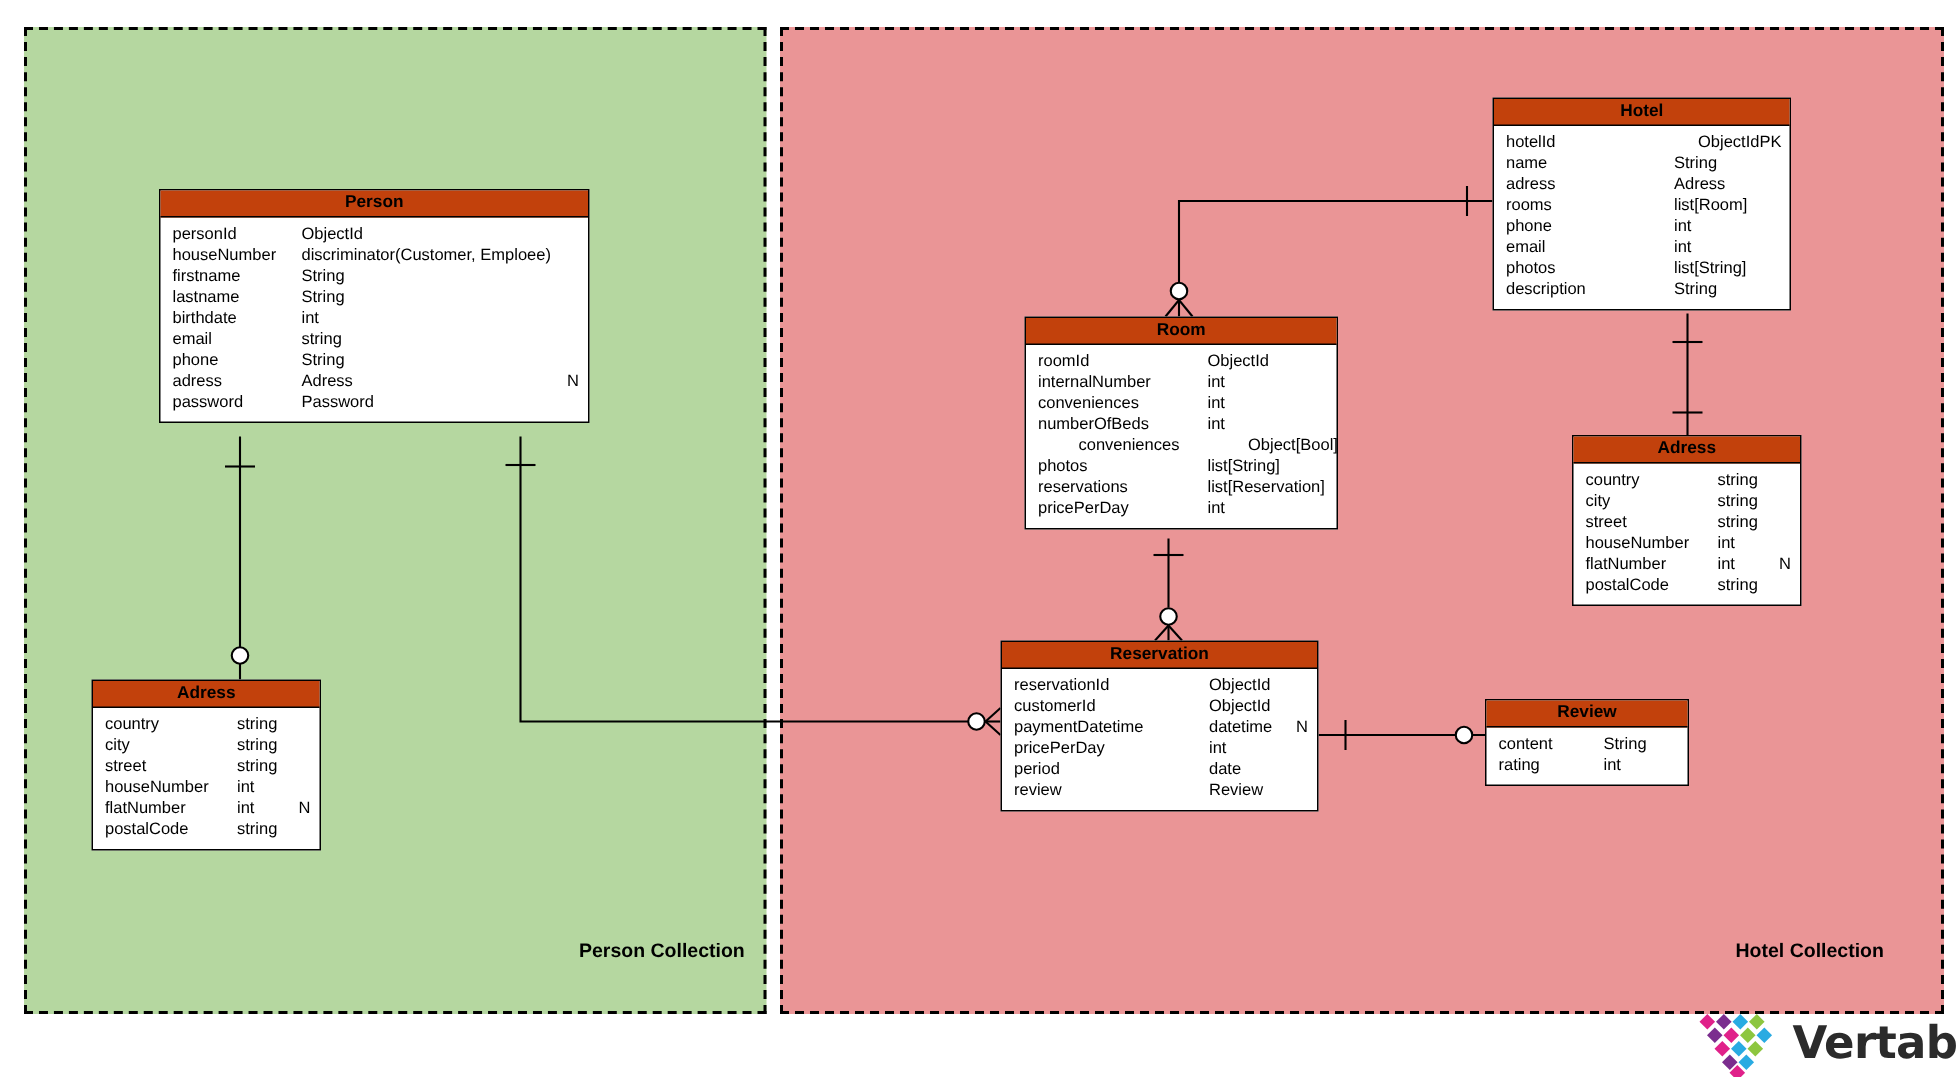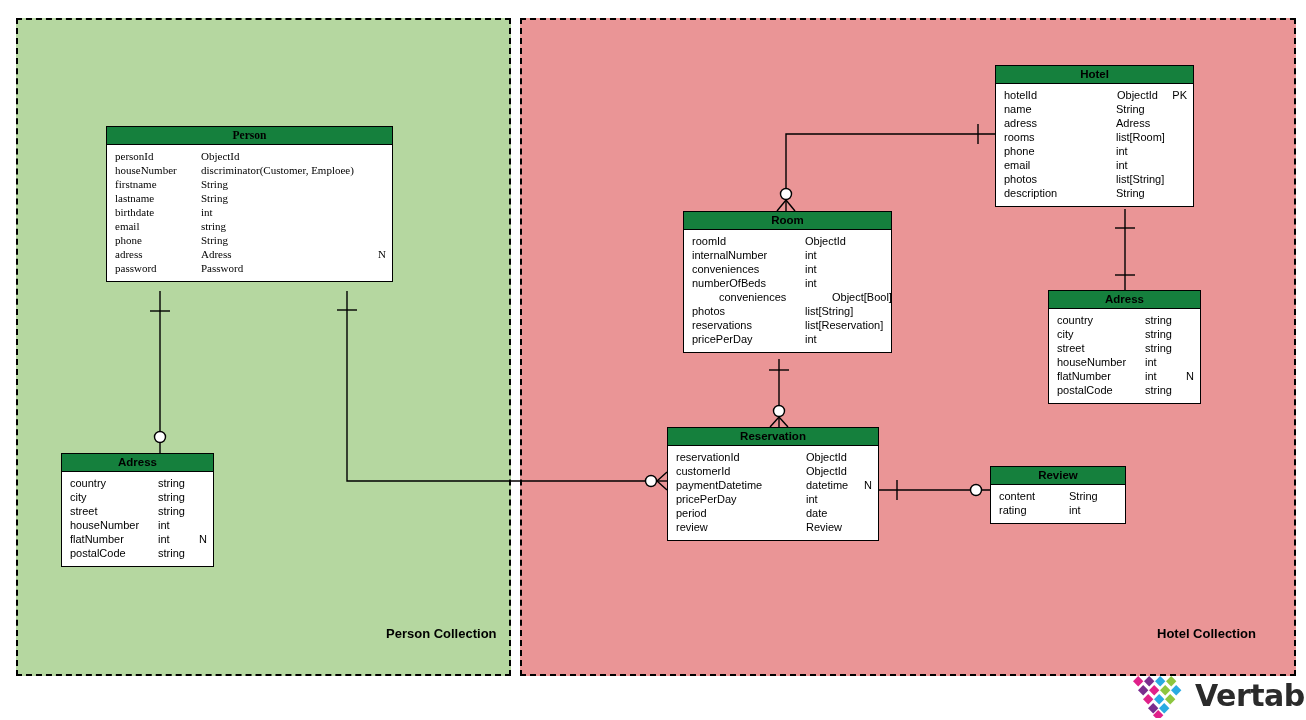--- a/index.html
+++ b/index.html
@@ -31,21 +31,21 @@
     position:absolute;
     box-sizing:border-box;
     background:#ffffff;
     border:1px solid #000;
     z-index:5;
   }
   .entity-title{
     text-align:center;
     font-size:11.5px;
     font-weight:bold;
-    background:#15803d;
+    background:#c2410c;
     border-bottom:1px solid #000;
     padding:2px 0 3px 0;
     line-height:12px;
     color:#000;
   }
   .entity-body{
     padding:4px 0 6px 0;
   }
   .attr{
     display:flex;
@@ -141,21 +141,21 @@
       <line x1="779" y1="417" x2="788" y2="427"></line>
     </g>
 
     <g>
       <line x1="879" y1="490" x2="990" y2="490"></line>
       <line x1="897" y1="480" x2="897" y2="500"></line>
       <circle cx="976" cy="490" r="5.5"></circle>
     </g>
   </svg>
 
-  <div class="entity" id="ent-person" style="left: 106px; top: 126px; width: 287px; font-family: Liberation Serif, serif;">
+  <div class="entity" id="ent-person" style="left: 106px; top: 126px; width: 287px;">
     <div class="entity-title">Person</div>
     <div class="entity-body">
         <div class="attr">
           <span class="attr-name" style="width: 86px;">personId</span>
           <span class="attr-type">ObjectId</span>
           <span class="attr-flag"></span>
         </div>
         <div class="attr">
           <span class="attr-name" style="width: 86px;">houseNumber</span>
           <span class="attr-type">discriminator(Customer, Emploee)</span>
@@ -232,21 +232,21 @@
           <span class="attr-type">string</span>
           <span class="attr-flag"></span>
         </div>
       </div>
   </div>
 
   <div class="entity" id="ent-hotel" style="left: 995px; top: 65px; width: 199px;">
     <div class="entity-title">Hotel</div>
     <div class="entity-body">
         <div class="attr">
-          <span class="attr-name" style="width: 113px;">hotelId</span>
+          <span class="attr-name" style="width: 128px;">hotelId</span>
           <span class="attr-type">ObjectId</span>
           <span class="attr-flag">PK</span>
         </div>
         <div class="attr">
           <span class="attr-name" style="width: 112px;">name</span>
           <span class="attr-type">String</span>
           <span class="attr-flag"></span>
         </div>
         <div class="attr">
           <span class="attr-name" style="width: 112px;">adress</span>

